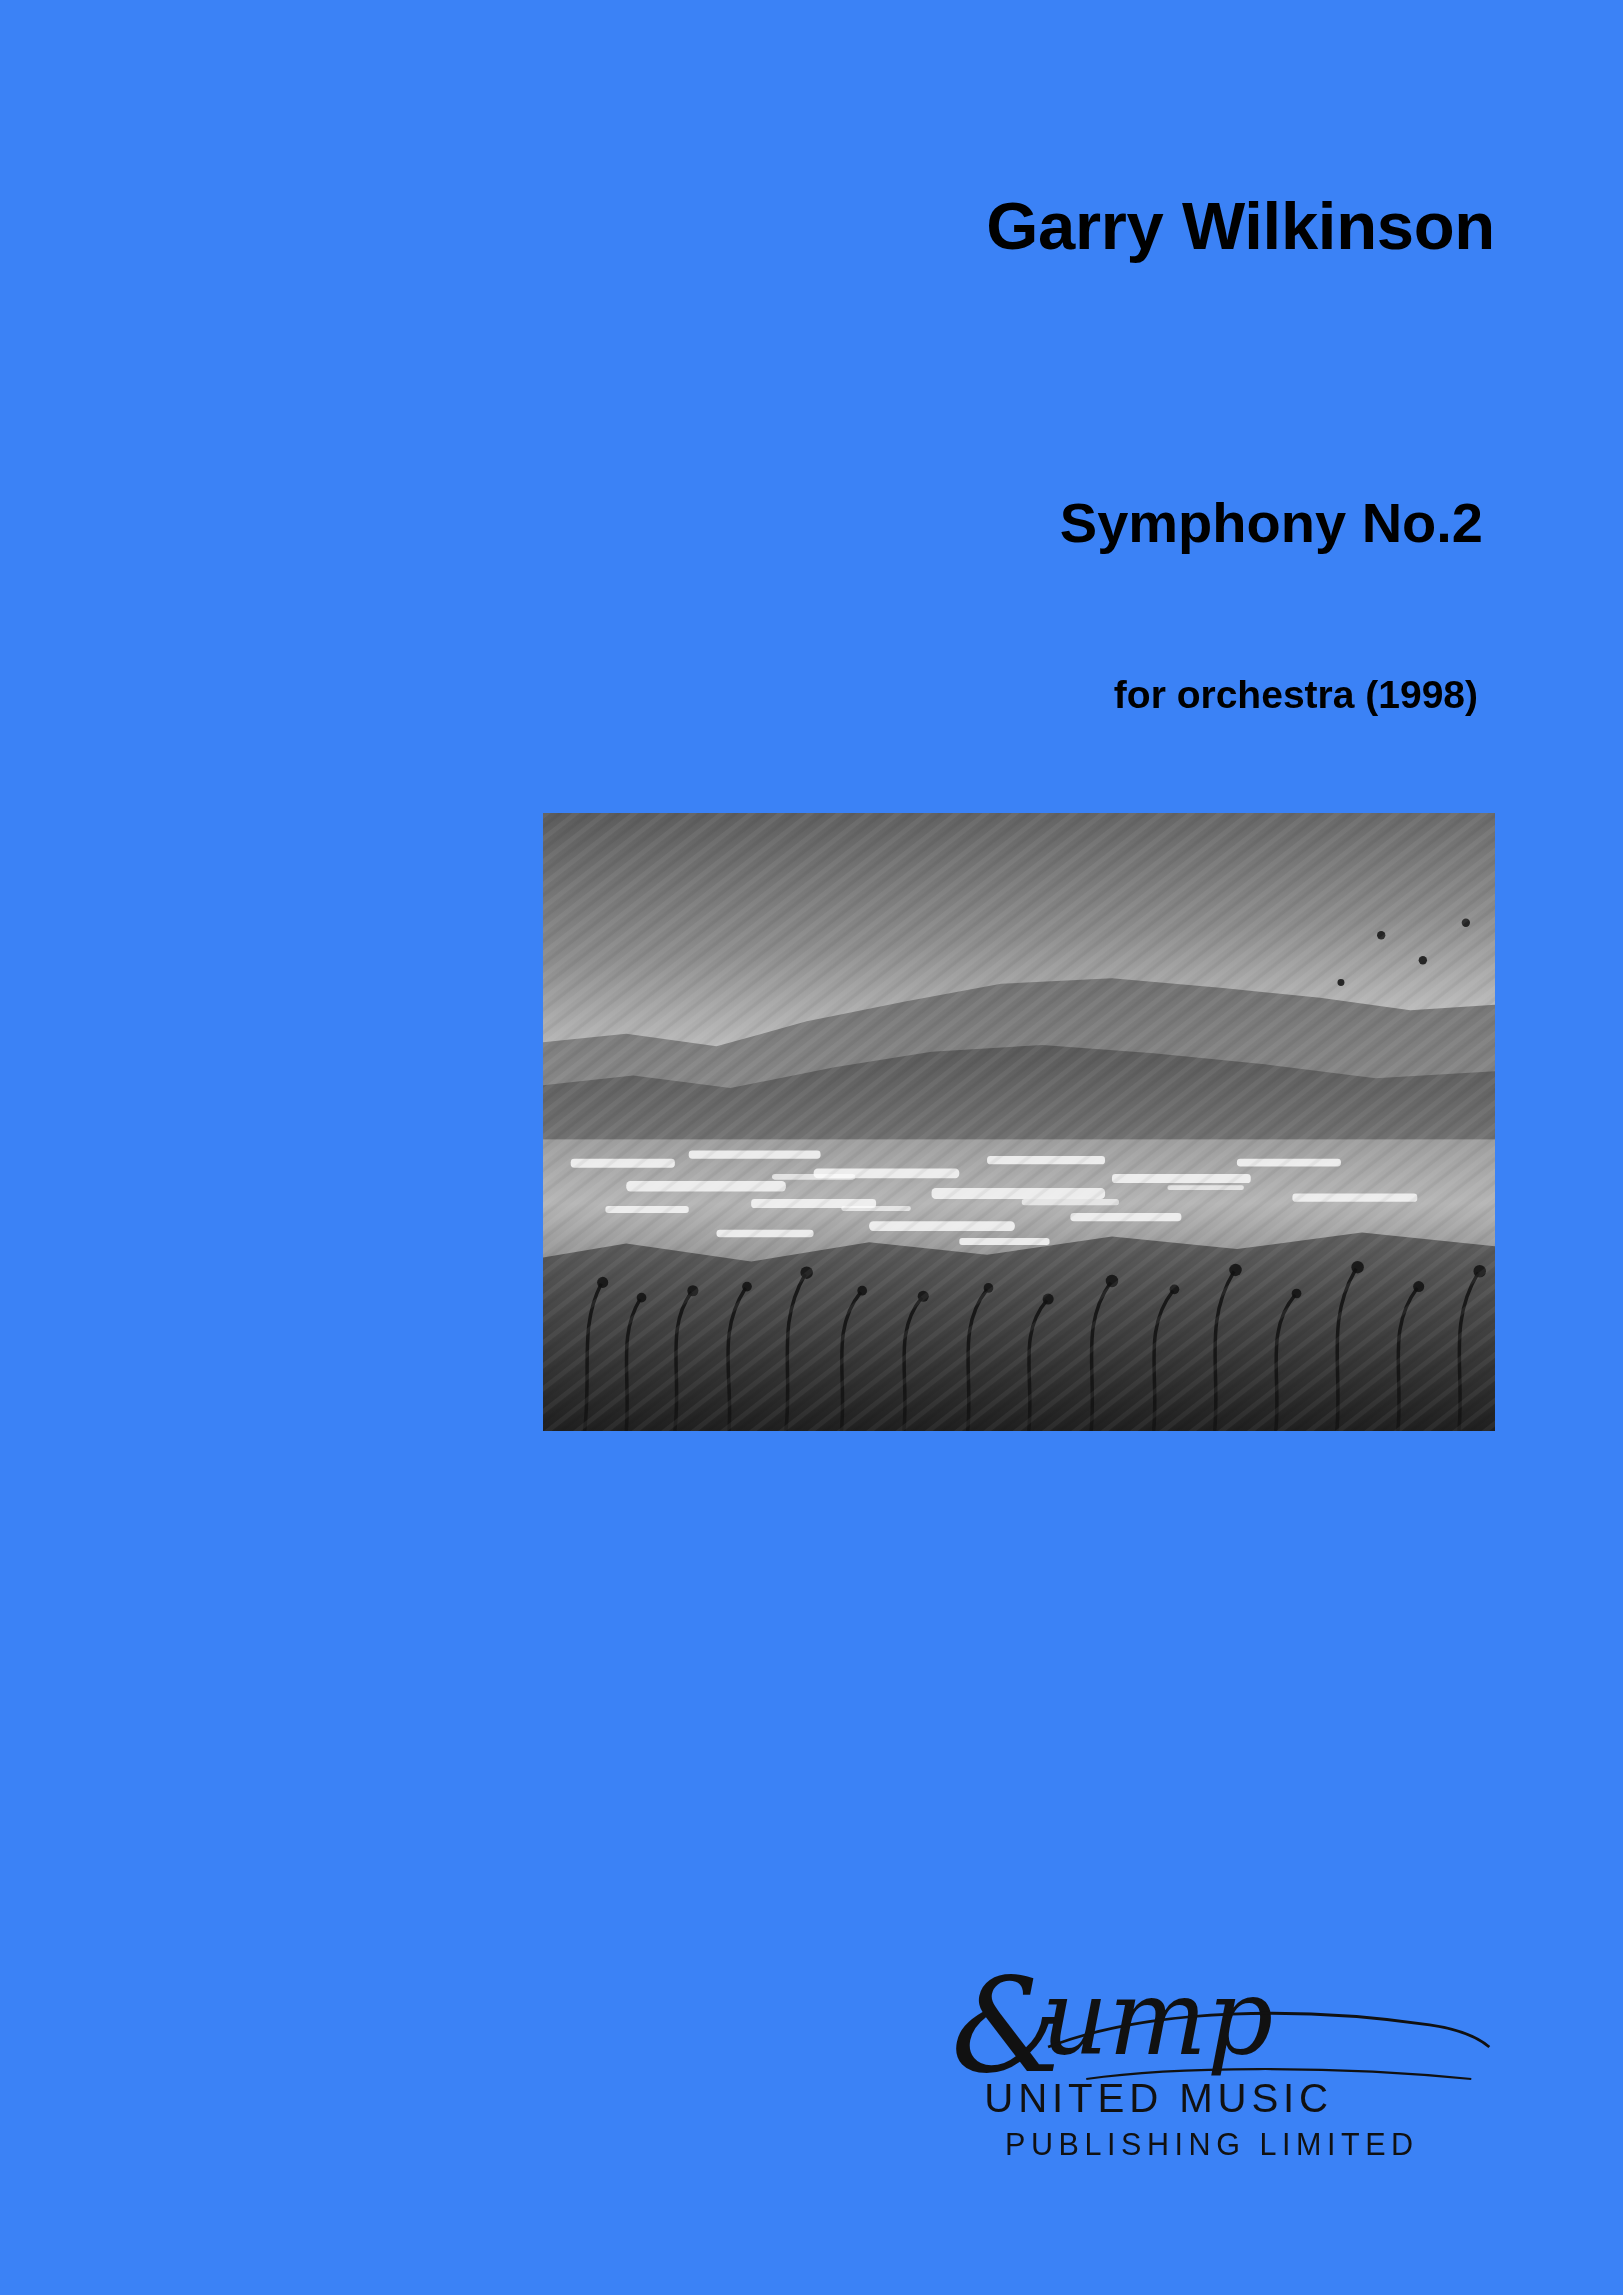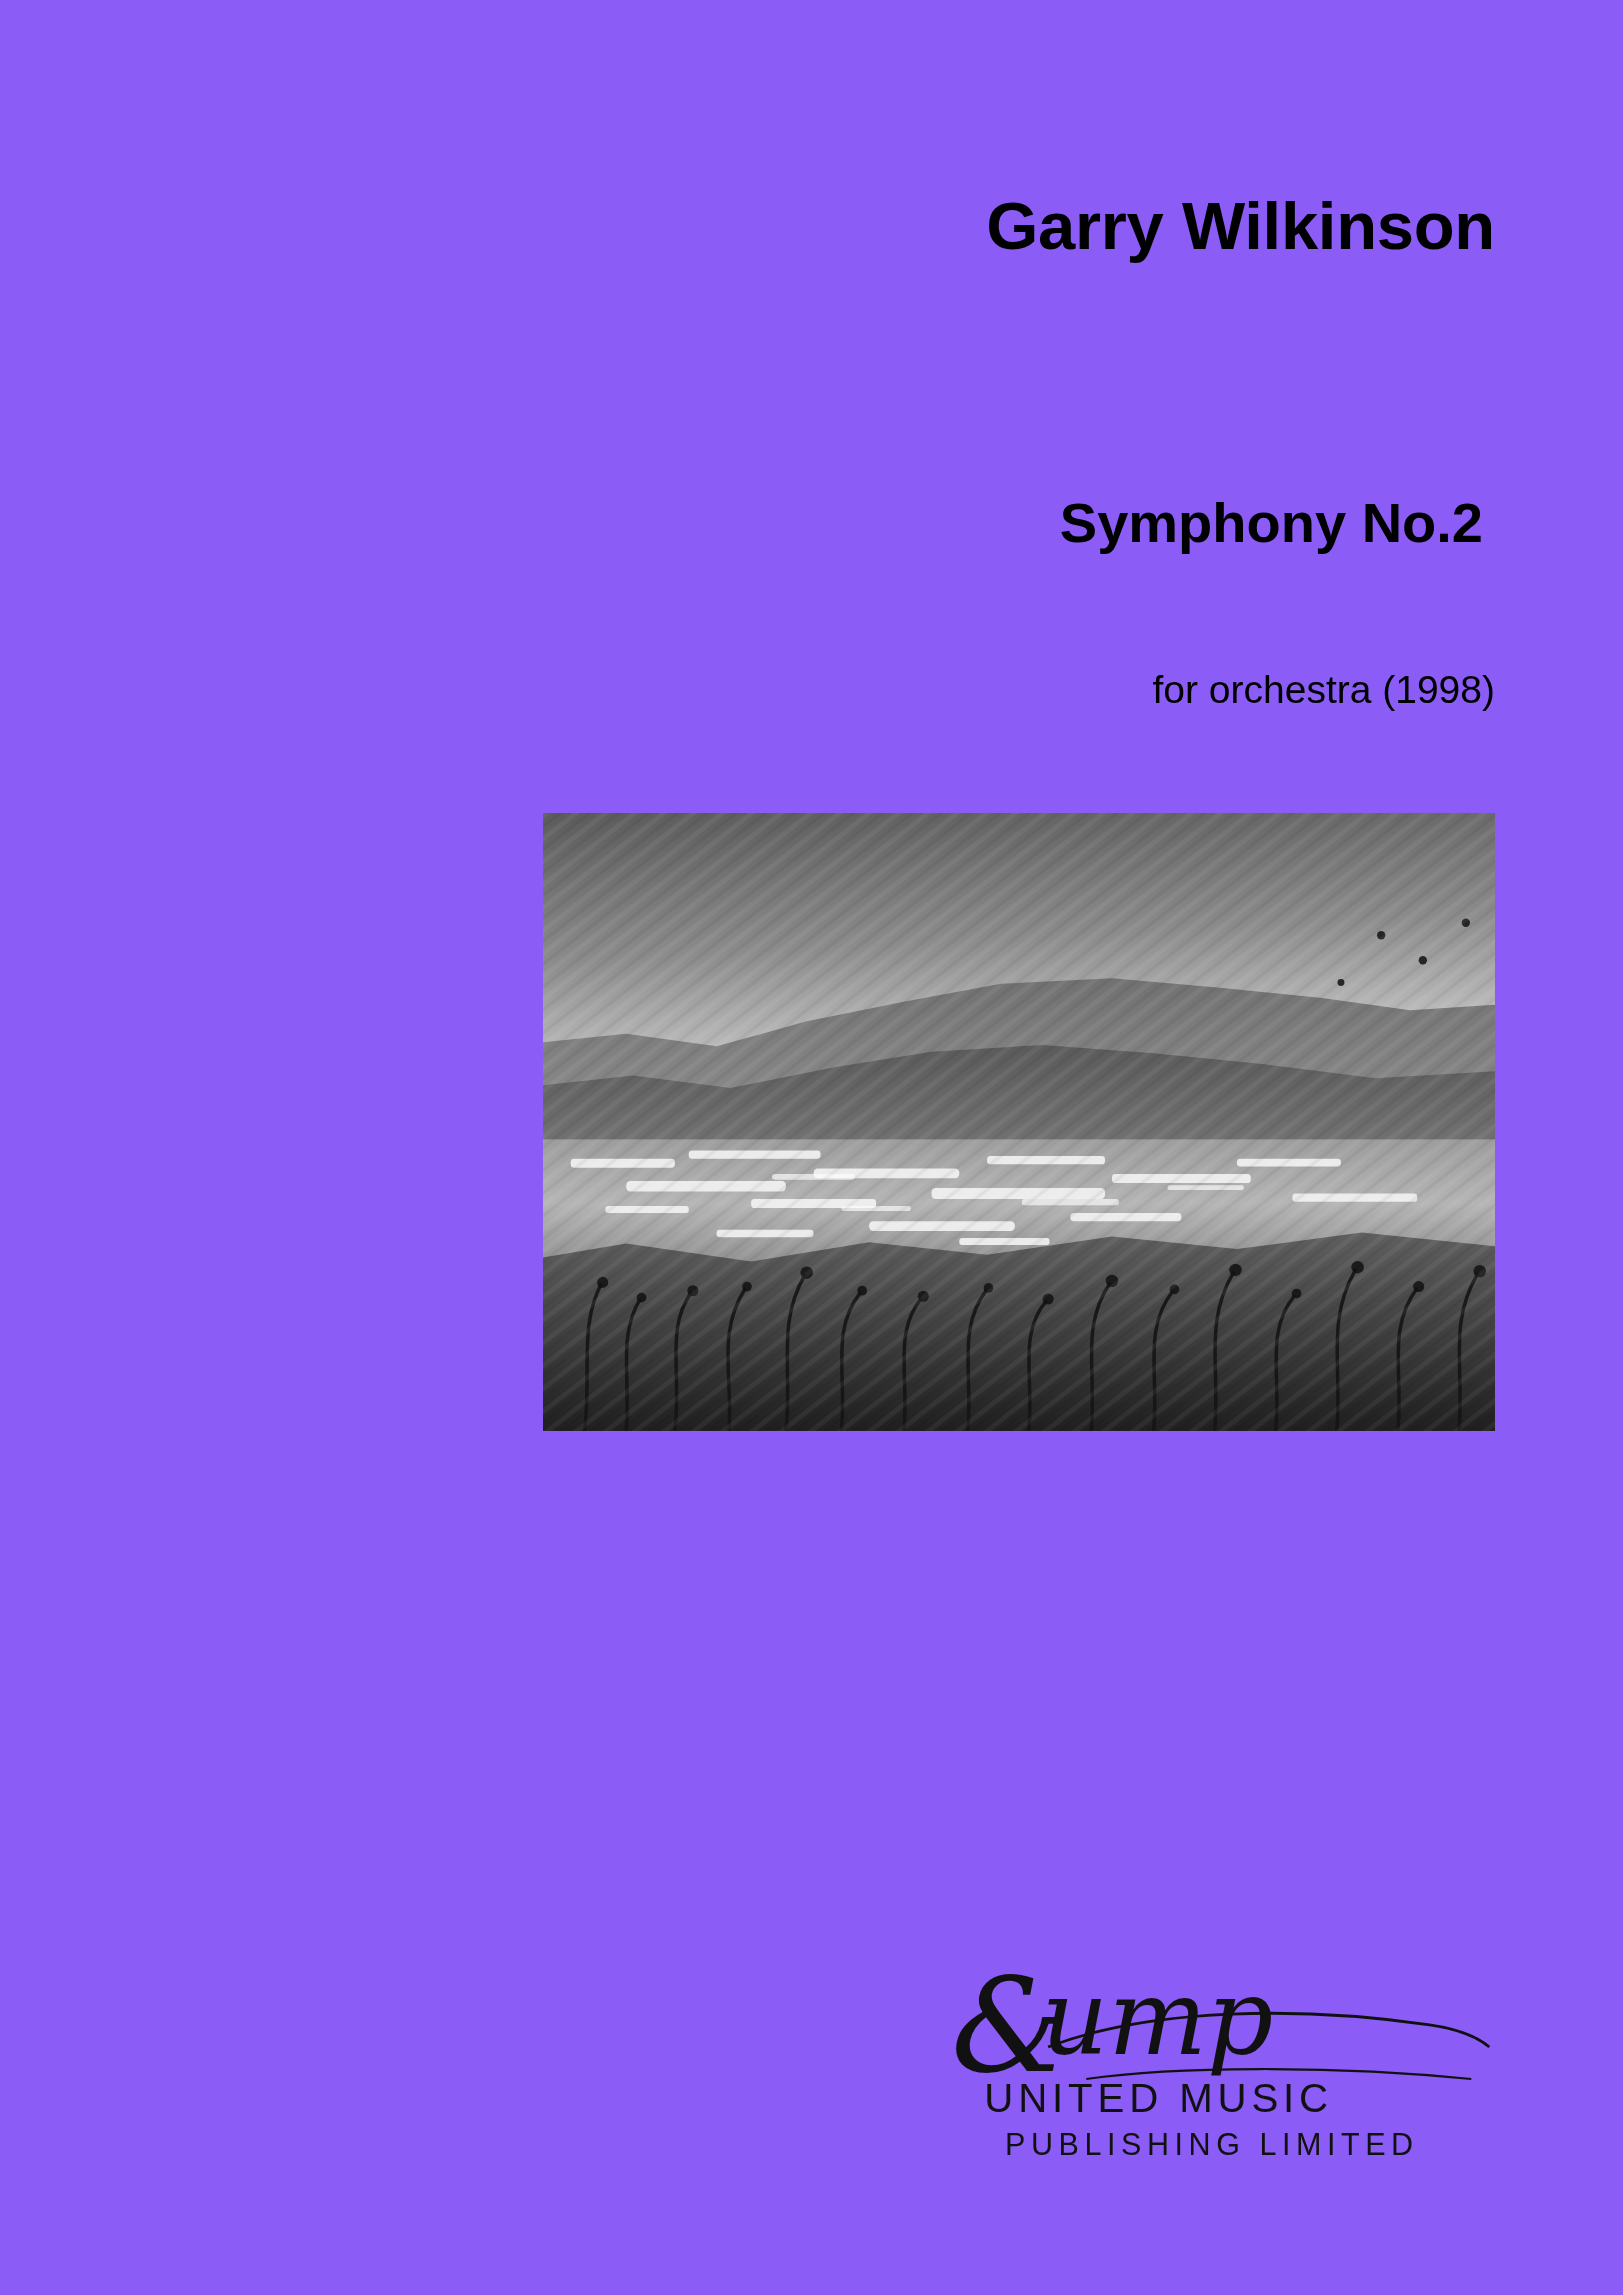--- a/index.html
+++ b/index.html
@@ -12,21 +12,21 @@
     height: 2295px;
     position: relative;
     font-family: "Liberation Sans", sans-serif;
     color: #000000;
     overflow: hidden;
   }
 
   .page {
     position: absolute;
     inset: 0;
-    background: #8b5cf6;
+    background: #3b82f6;
   }
 
   
   .title-block {
     position: absolute;
     left: 0;
     right: 128px;
     top: 191px;
     text-align: right;
   }
@@ -42,23 +42,23 @@
   .work-title {
     font-size: 56px;
     font-weight: bold;
     line-height: 1.05;
     margin: 12px;
     padding-top: 221px;
   }
 
   .subtitle {
     font-size: 39px;
-    font-weight: normal;
+    font-weight: bold;
     line-height: 1.05;
-    margin: 0;
+    margin: 17px;
     padding-top: 105px;
   }
 
   
   .cover-image-wrap {
     position: absolute;
     left: 543px;
     top: 813px;
     width: 952px;
     height: 618px;

